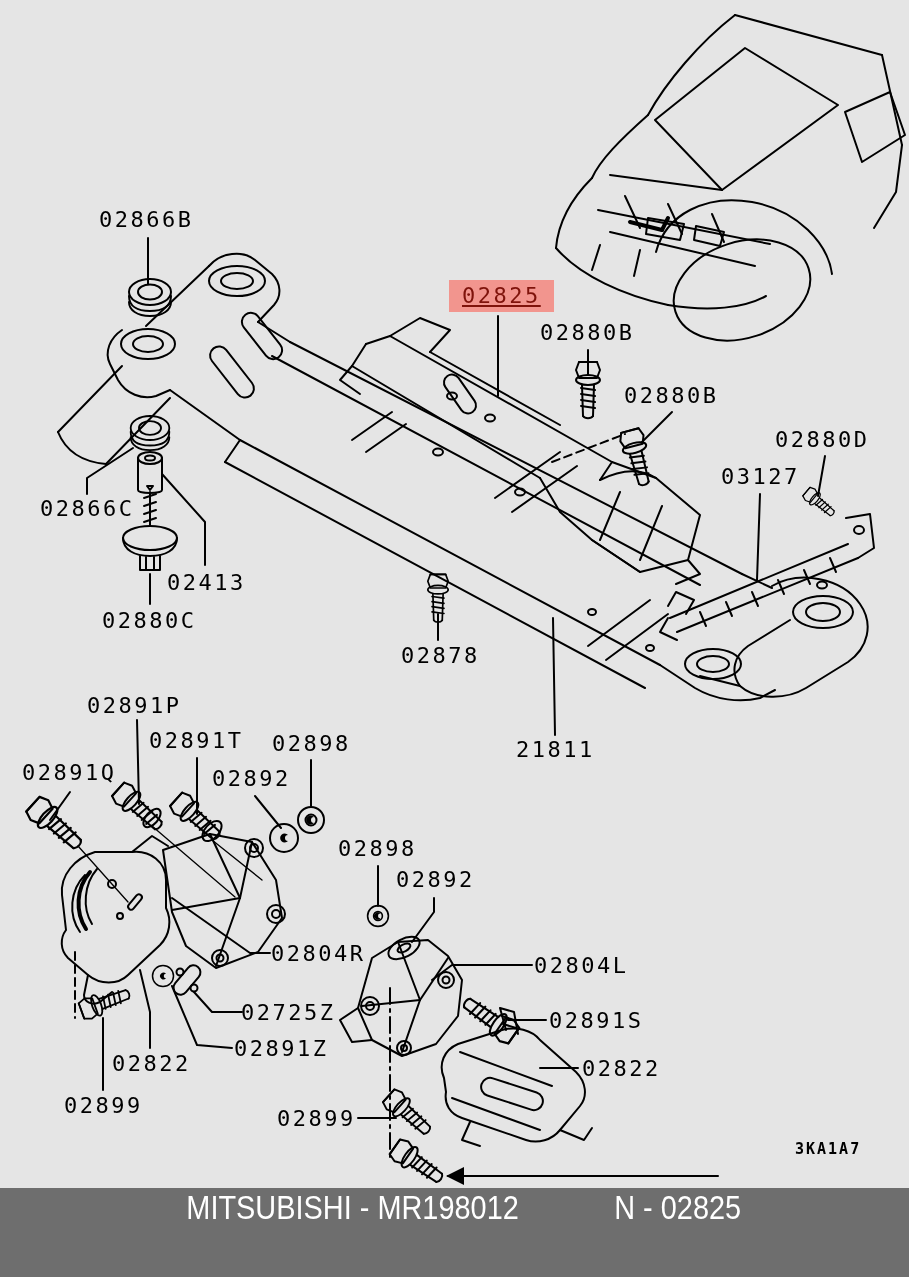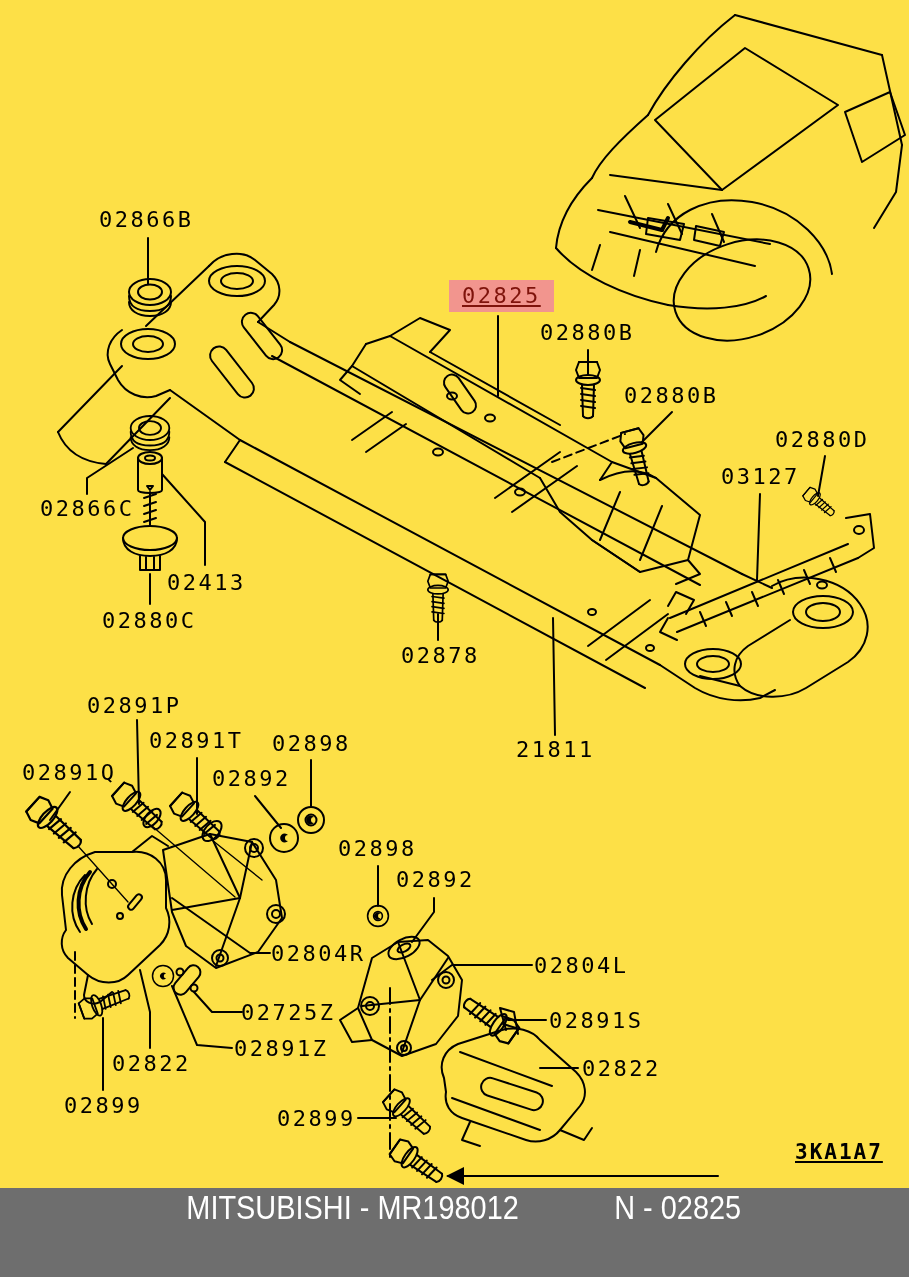--- a/index.html
+++ b/index.html
@@ -1,30 +1,30 @@
 <!DOCTYPE html>
 <html><head>
 <meta charset="utf-8">
 <style>
   html,body{margin:0;padding:0;background:#fff;}
-  .page{position:relative;width:909px;height:1277px;background:#fde047;overflow:hidden;
+  .page{position:relative;width:909px;height:1277px;background:#e5e5e5;overflow:hidden;
         font-family:"DejaVu Sans Mono", monospace;}
   svg{position:absolute;left:0;top:0;}
   svg *{vector-effect:none;}
   .ln path,.ln ellipse,.ln circle,.ln rect,.ln polyline{fill:none;stroke:#000;stroke-width:2;
         stroke-linecap:round;stroke-linejoin:round;}
   .ln .thin{stroke-width:1.3;}
   .ln .thick{stroke-width:4;}
   .ln .fillb{fill:#000;stroke:none;}
   .ln .dash{stroke-dasharray:8 5;}
   .ln .dashdot{stroke-dasharray:16 5 3 5;}
   .lbl{position:absolute;font-size:22px;letter-spacing:2.5px;color:#000;white-space:nowrap;
        line-height:26px;}
   .lbl.hl{background:#f2958e;color:#7f130b;padding:3px 13px;text-decoration:underline;}
-  .sheet{position:absolute;font-size:21px;font-weight:bold;letter-spacing:2px;color:#000;text-decoration:underline;}
+  .sheet{position:absolute;font-size:15px;font-weight:bold;letter-spacing:2px;color:#000;}
   .footer{position:absolute;left:0;top:1188px;width:909px;height:89px;background:#6e6e6e;
           display:flex;align-items:flex-start;justify-content:center;gap:55px;}
   .footer span{color:#ffffff;font-family:"Liberation Sans",sans-serif;font-size:34px;
           display:inline-block;transform:scaleX(0.85);white-space:nowrap;}
 </style>
 </head>
 <body>
 
 <div class="page">
 

